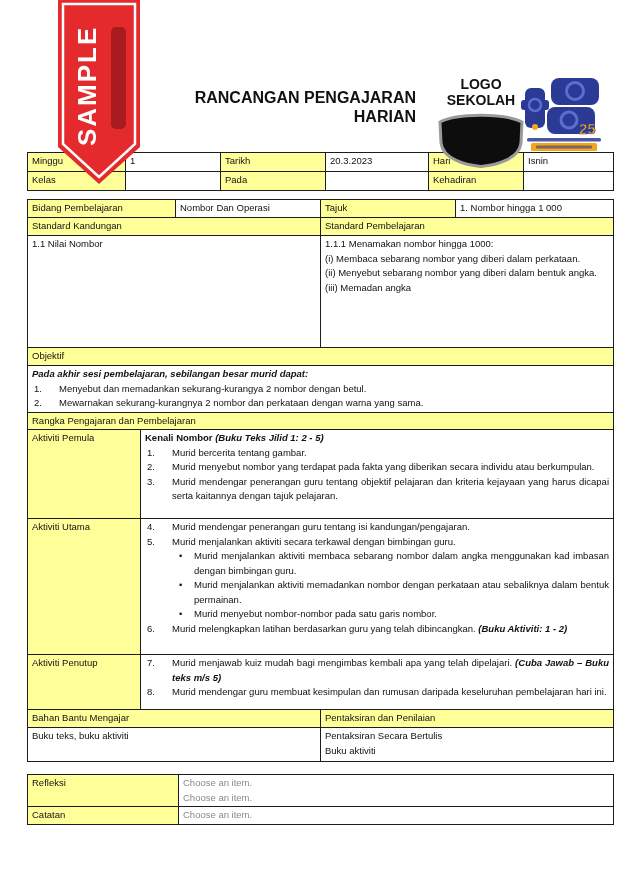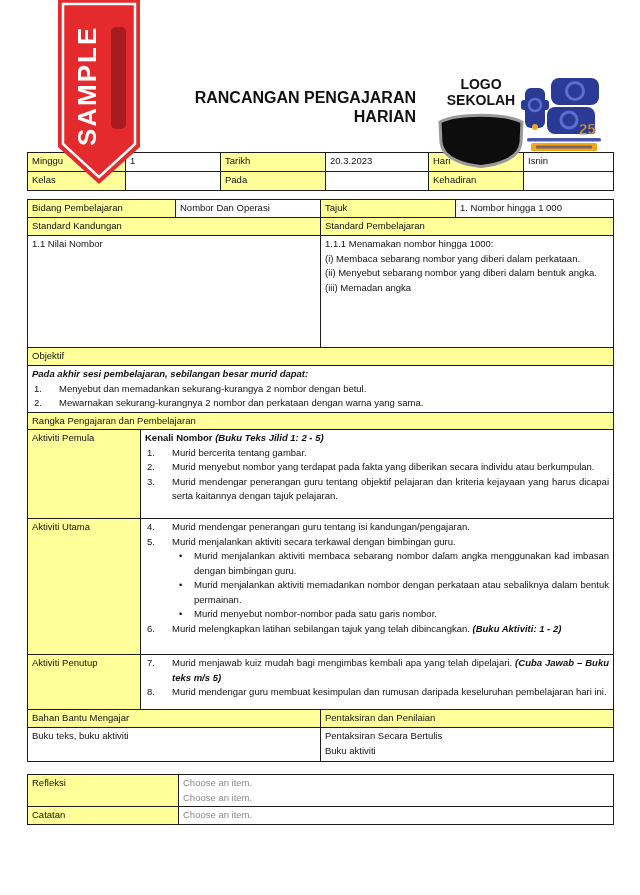--- a/index.html
+++ b/index.html
@@ -205,21 +205,21 @@
         <div class="bul">
           <span class="dot">•</span>
               <span class="txt">Murid menjalankan aktiviti memadankan nombor dengan perkataan atau sebaliknya dalam bentuk permainan.</span>
         </div>
         <div class="bul">
           <span class="dot">•</span>
               <span class="txt">Murid menyebut nombor-nombor pada satu garis nombor.</span>
         </div>
         <div class="li">
           <span class="num">6.</span>
-          <span class="txt"><span>Murid melengkapkan latihan sebilangan tajuk yang telah dibincangkan. </span><span class="bi">(Buku Aktiviti: 1 - 2)</span></span>
+          <span class="txt"><span>Murid melengkapkan latihan berdasarkan guru yang telah dibincangkan. </span><span class="bi">(Buku Aktiviti: 1 - 2)</span></span>
         </div>
       </td>
     </tr>
 
     <tr class="h63">
       <th class="yl ctr mid">Aktiviti Penutup</th>
       <td colspan="4">
         <div class="li">
           <span class="num">7.</span>
           <span class="txt"><span>Murid menjawab kuiz mudah bagi mengimbas kembali apa yang telah dipelajari. </span><span class="bi">(Cuba Jawab – Buku teks m/s 5)</span></span>

